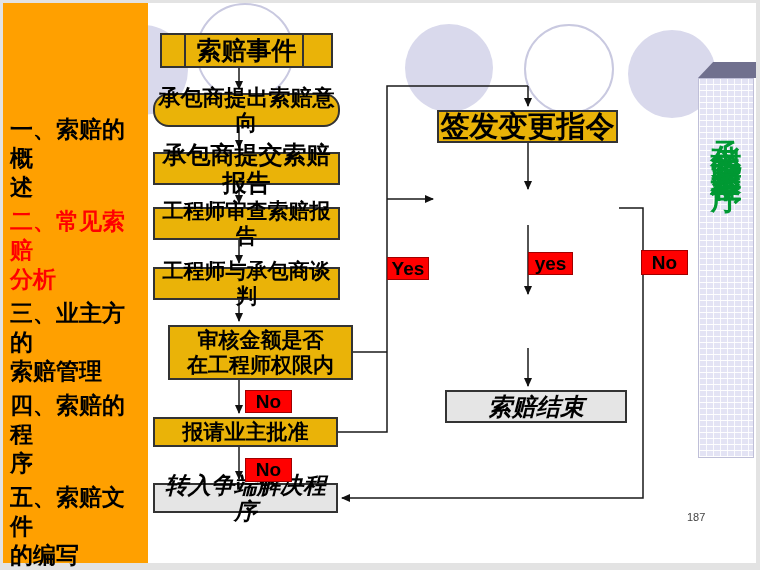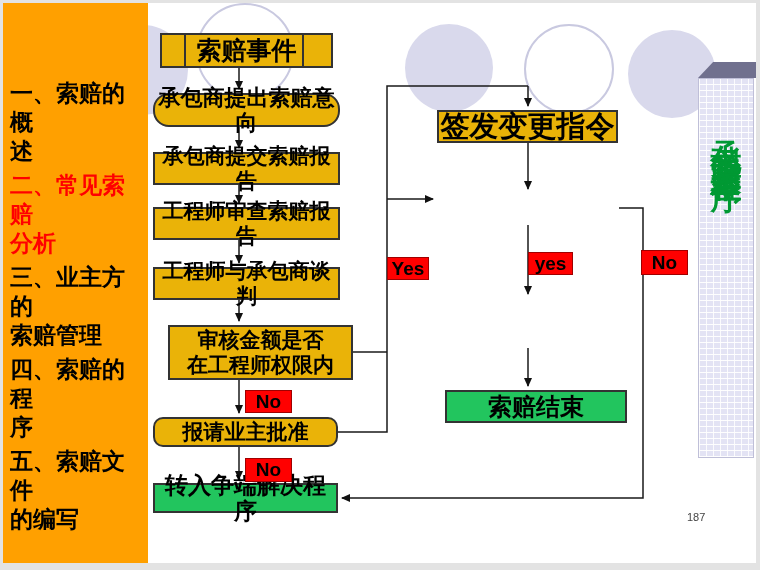--- a/index.html
+++ b/index.html
@@ -7,33 +7,33 @@
          font-family:"Liberation Sans","DejaVu Sans",sans-serif;}
   
   .edge{position:absolute;background:#e3e3e3;}
   .edge.top{left:0;top:0;width:760px;height:3px;}
   .edge.bottom{left:0;top:563px;width:760px;height:7px;}
   .edge.left{left:0;top:0;width:3px;height:570px;}
   .edge.right{left:756px;top:0;width:4px;height:570px;}
 
   
   .sidebar{position:absolute;left:3px;top:3px;width:145px;height:560px;background:#ffa000;
-           box-sizing:border-box;padding:76px 4px 0 7px;z-index:4;}
+           box-sizing:border-box;padding:112px 4px 0 7px;z-index:4;}
   .sb-item{font-size:23px;font-weight:bold;line-height:29px;color:#000;margin-bottom:5px;
            white-space:pre-line;letter-spacing:0;}
   .sb-item.red{color:#ff0000;}
 
   
   svg.wires{position:absolute;left:0;top:0;z-index:1;}
 
   
   .node{position:absolute;box-sizing:border-box;background:#eab308;border:2px solid #333;
         display:flex;align-items:center;justify-content:center;text-align:center;
         font-weight:bold;color:#000;z-index:3;white-space:pre-line;line-height:1.15;}
-  .node.yellow{background:#22c55e;}
+  .node.yellow{background:#e5e5e5;font-style:italic;}
   .node .divider{position:absolute;top:-1px;bottom:-1px;width:2px;background:#333;}
   .redlab{position:absolute;box-sizing:border-box;background:#ff0000;border:1px solid #a00000;
           display:flex;align-items:center;justify-content:center;font-weight:bold;color:#000;
           font-size:19px;z-index:5;}
 
   
   .banner-face{position:absolute;left:698px;top:62px;width:58px;height:16px;background:#70708e;
                clip-path:polygon(26% 0,100% 0,100% 100%,0 100%);z-index:2;}
   .banner{position:absolute;left:698px;top:78px;width:56px;height:380px;z-index:2;
           box-sizing:border-box;border:1px solid #bfbfd8;background-color:#e3e3f4;
@@ -42,25 +42,25 @@
             repeating-linear-gradient(90deg, rgba(255,255,255,.85) 0 1px, transparent 1px 7px);}
   .banner-text{position:absolute;left:50%;top:36px;transform:translateX(-50%);
                writing-mode:vertical-rl;text-orientation:upright;
                font-size:31px;font-weight:bold;color:#009933;letter-spacing:5px;line-height:1;}
 
   .pagenum{position:absolute;left:687px;top:511px;font-size:11px;color:#444;z-index:2;}
 
   
   #n-event{left:160px;top:33px;width:173px;height:35px;font-size:25px;}
   #n-intent{left:153px;top:93px;width:187px;height:34px;font-size:22px;border-radius:16px;}
-  #n-report{left:153px;top:152px;width:187px;height:33px;font-size:21px;}
+  #n-report{left:153px;top:152px;width:187px;height:33px;font-size:24px;}
   #n-review{left:153px;top:207px;width:187px;height:33px;font-size:21px;}
   #n-negotiate{left:153px;top:267px;width:187px;height:33px;font-size:21px;}
   #n-authority{left:153px;top:325px;width:185px;height:55px;font-size:21px;margin-left:15px;}
-  #n-owner{left:153px;top:417px;width:185px;height:30px;font-size:21px;border-radius:10px;}
+  #n-owner{left:153px;top:417px;width:185px;height:30px;font-size:21px;}
   #n-dispute{left:153px;top:483px;width:185px;height:30px;font-size:23px;}
   #n-change{left:437px;top:110px;width:181px;height:33px;font-size:29px;}
   #n-agree{left:437px;top:193px;width:182px;height:32px;font-size:25px;}
   #n-payment{left:443px;top:298px;width:185px;height:50px;font-size:21px;}
   #n-end{left:445px;top:390px;width:182px;height:33px;font-size:24px;}
 
   #l-yes1{left:387px;top:257px;width:42px;height:23px;}
   #l-no1{left:245px;top:390px;width:47px;height:23px;}
   #l-no2{left:245px;top:458px;width:47px;height:24px;}
   #l-yes2{left:528px;top:252px;width:45px;height:23px;}

